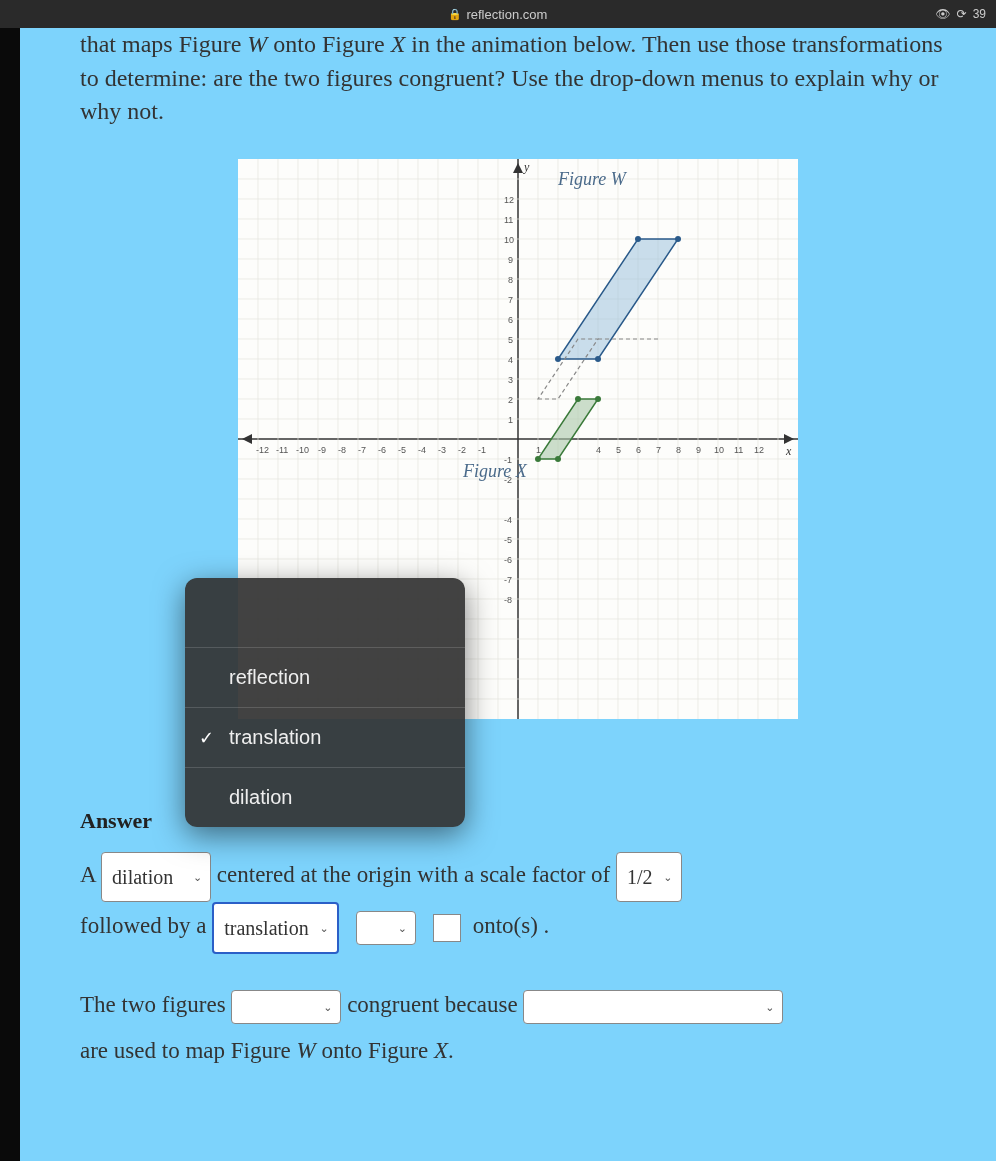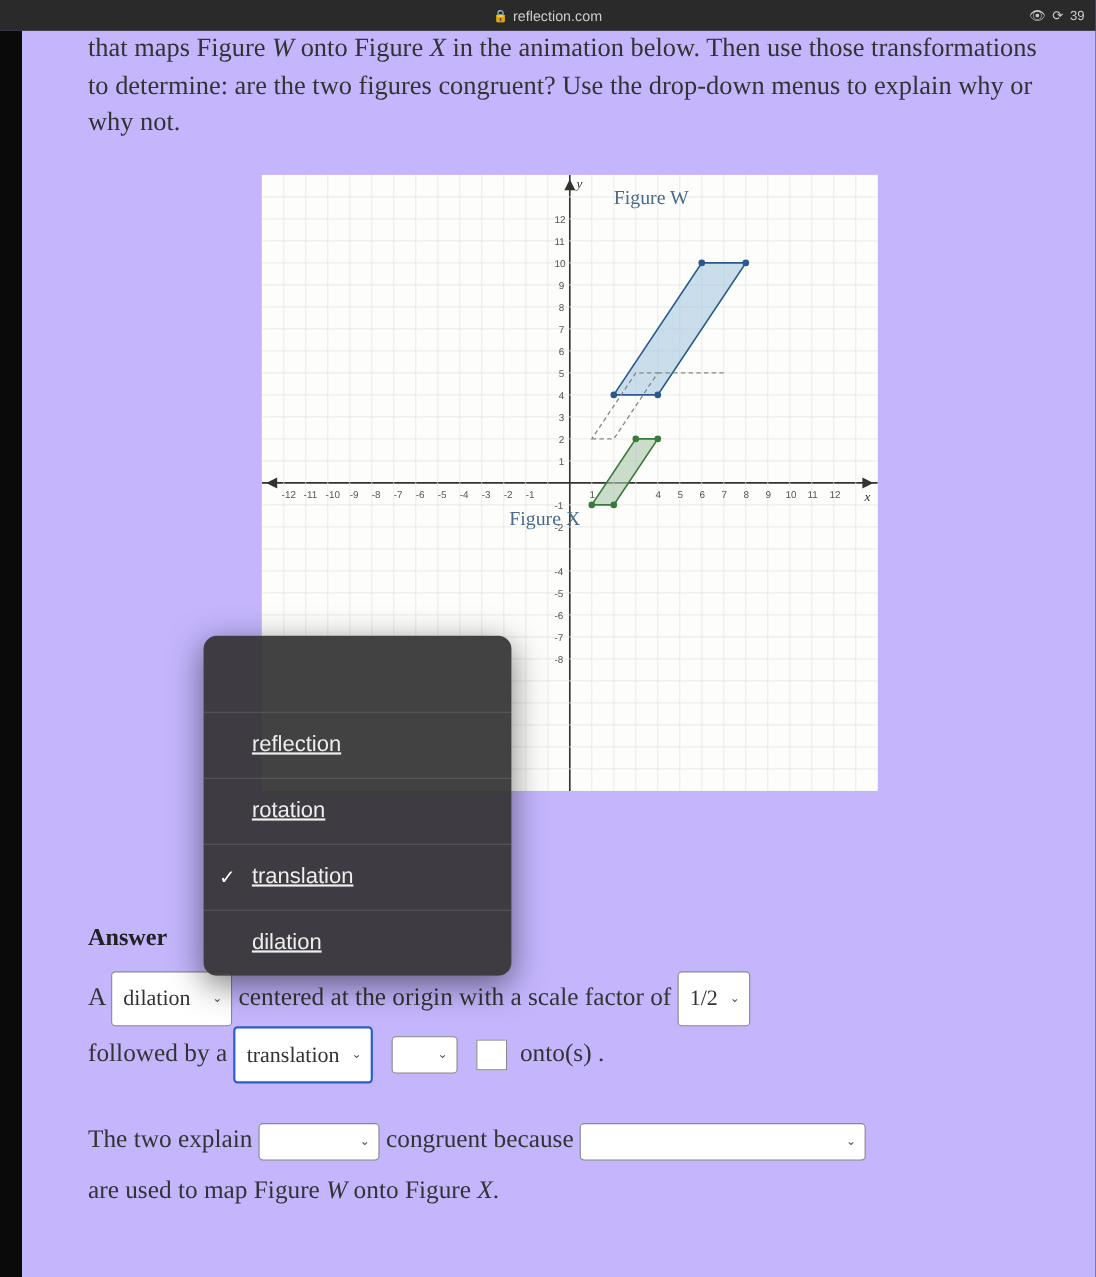--- a/index.html
+++ b/index.html
@@ -25,21 +25,21 @@
     .browser-bar .lock { margin-right: 4px; font-size: 11px; }
     .browser-bar .right-icons {
       position: absolute;
       right: 10px;
       display: flex;
       align-items: center;
       gap: 6px;
       font-size: 12px;
     }
     .page {
-      background: #c4b5fd;
+      background: #7dd3fc;
       padding: 0 40px 20px 60px;
       height: calc(100% - 28px);
       position: relative;
       border-left: 20px solid #0a0a0a;
     }
     .question-text {
       font-size: 24px;
       color: #333;
       line-height: 1.4;
       padding-top: 0;
@@ -51,20 +51,21 @@
       margin: 30px auto 10px;
       position: relative;
       background: #fdfdfb;
     }
     .graph-svg { width: 100%; height: 100%; }
     .fig-label {
       position: absolute;
       font-size: 18px;
       color: #4a6a8a;
       font-family: Georgia, serif;
+      font-style: italic;
     }
     .fig-w { top: 10px; left: 320px; }
     .fig-x { top: 302px; left: 225px; }
 
     .dropdown-popup {
       position: absolute;
       left: 165px;
       top: 550px;
       width: 280px;
       background: rgba(50,50,50,0.92);
@@ -78,36 +79,35 @@
     }
     .dropdown-popup .spacer {
       height: 70px;
       border-bottom: 1px solid rgba(255,255,255,0.15);
     }
     .dropdown-popup .opt {
       padding: 18px 20px 18px 44px;
       border-bottom: 1px solid rgba(255,255,255,0.15);
       position: relative;
       cursor: pointer;
-      text-decoration: underline;
     }
     .dropdown-popup .opt:last-child { border-bottom: none; }
     .dropdown-popup .opt .check {
       position: absolute;
       left: 14px;
       top: 50%;
       transform: translateY(-50%);
       font-size: 18px;
       color: #fff;
     }
 
     .answer-row {
       display: flex;
       align-items: center;
-      margin-top: 120px;
+      margin-top: 89px;
       font-size: 22px;
       font-weight: bold;
       color: #222;
     }
 
     .sentence {
       font-size: 23px;
       color: #333;
       line-height: 2.0;
       margin-top: 18px;
@@ -300,23 +300,20 @@
     <div class="fig-label fig-w">Figure W</div>
     <div class="fig-label fig-x">Figure X</div>
   </div>
 
   <div class="dropdown-popup">
     <div class="spacer"></div>
     <div class="opt">
       <span>reflection</span>
     </div>
     <div class="opt">
-      <span>rotation</span>
-    </div>
-    <div class="opt">
       <span class="check">✓</span>
       <span>translation</span>
     </div>
     <div class="opt">
       <span>dilation</span>
     </div>
   </div>
 
   <div class="answer-row">
     <span>Answer</span>
@@ -343,21 +340,21 @@
     <span class="inline-select narrow">
       <span></span>
       <span class="chev">⌄</span>
     </span>
     &nbsp;
     <span class="num-box"></span>
     &nbsp;<span>onto(s) .</span>
   </div>
 
   <div class="sentence" style="margin-top:28px;">
-    <span>The two explain </span>
+    <span>The two figures </span>
     <span class="inline-select med">
       <span></span>
       <span class="chev">⌄</span>
     </span>
     <span> congruent because </span>
     <span class="inline-select wide" style="min-width:260px">
       <span></span>
       <span class="chev">⌄</span>
     </span>
     <br>

